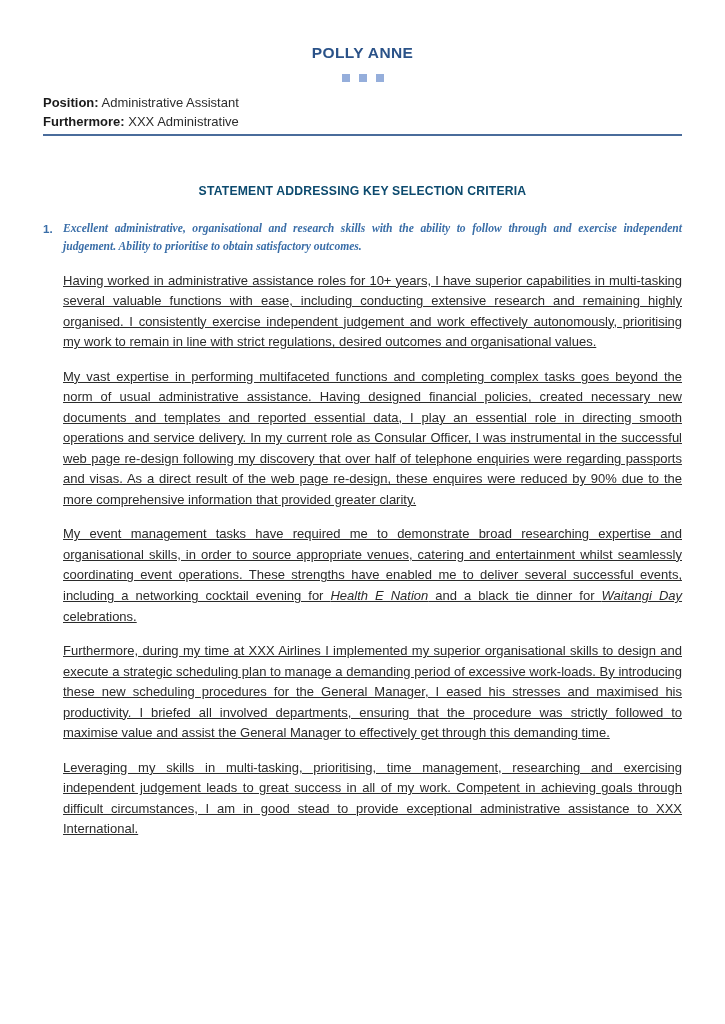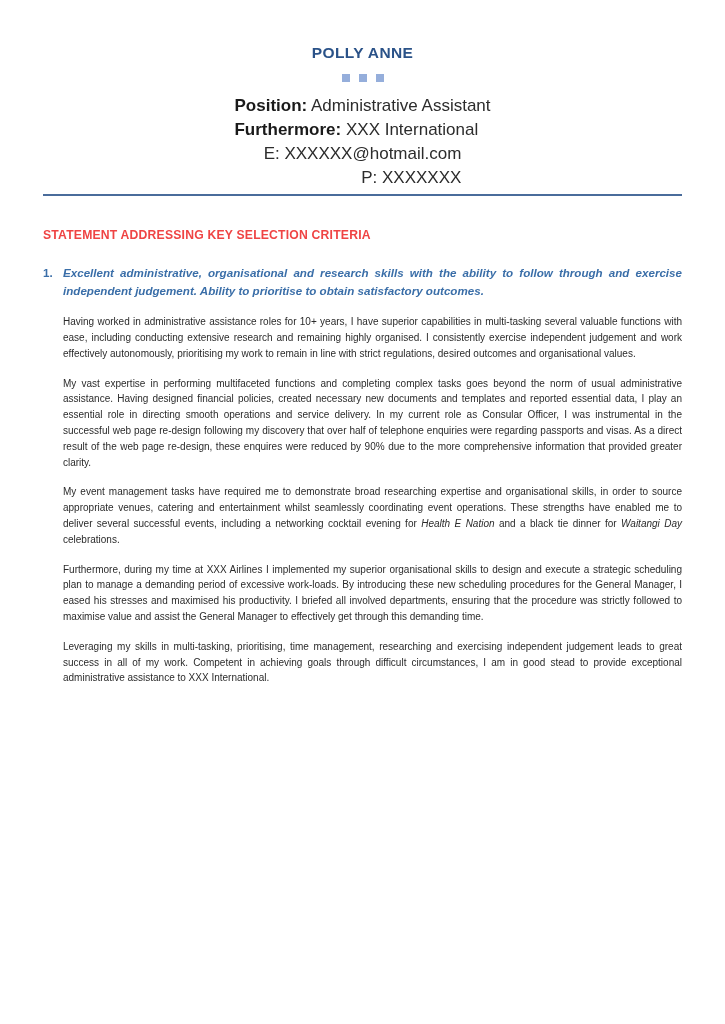--- a/index.html
+++ b/index.html
@@ -41,25 +41,24 @@
   }
   .square-rule .sq {
     width: 8px;
     height: 8px;
     background: #95aedb;
   }
 
   .contact-block {
     display: flex;
     justify-content: space-between;
-    align-items: center;
+    align-items: flex-end;
     margin-top: 12px;
-    font-size: 17px;
+    font-size: 13px;
     line-height: 1.42;
-    flex-direction: column;
   }
   .contact-left .line,
   .contact-right .line {
     white-space: nowrap;
   }
   .contact-left .lbl {
     font-weight: bold;
     color: #1a1a1a;
   }
   .contact-left .val {
@@ -70,26 +69,26 @@
     color: #2c2c2c;
   }
   .header-rule {
     height: 2px;
     background: #4a6c9b;
     margin-top: 3px;
   }
 
   
   .section-heading {
-    text-align: left;
+    text-align: center;
     font-size: 12.2px;
     font-weight: bold;
-    color: #ef4444;
+    color: #0c4a6e;
     letter-spacing: 0.2px;
-    margin-top: 32px;
+    margin-top: 48px;
   }
 
   
   .criteria {
     display: flex;
     margin-top: 22px;
     color: #3a6ea8;
     font-size: 11.6px;
     font-style: italic;
     font-weight: bold;
@@ -97,34 +96,36 @@
   }
   .criteria .num {
     width: 20px;
     flex: none;
     font-style: normal;
   }
   .criteria .ctext {
     flex: 1;
     text-align: justify;
     text-justify: inter-word;
+    font-family: Liberation Serif, serif;
   }
 
   
   .body-copy {
     margin-top: 14px;
     padding-left: 20px;
   }
   .body-copy p {
     margin: 0 0 14px 0;
-    font-size: 10px;
+    font-size: 13px;
     line-height: 1.58;
     color: #2b2b2b;
     text-align: justify;
     text-justify: inter-word;
+    text-decoration: underline;
   }
   .body-copy p:last-child {
     margin-bottom: 4px;
   }
   .body-copy em {
     font-style: italic;
   }
 </style>
 </head>
 <body>
@@ -140,26 +141,22 @@
   </div>
 
   <div class="contact-block">
     <div class="contact-left">
       <div class="line">
         <span class="lbl">Position:</span>
         <span class="val">Administrative Assistant</span>
       </div>
       <div class="line">
         <span class="lbl">Furthermore:</span>
-        <span class="val">XXX International</span>
+        <span class="val">XXX Administrative</span>
       </div>
-    </div>
-    <div class="contact-right">
-      <div class="line">E: XXXXXX@hotmail.com</div>
-      <div class="line">P: XXXXXXX</div>
     </div>
   </div>
 
   <div class="header-rule"></div>
 
   <div class="section-heading">STATEMENT ADDRESSING KEY SELECTION CRITERIA</div>
 
   <div class="criteria">
     <span class="num">1.</span>
     <span class="ctext">Excellent administrative, organisational and research skills with the ability to follow through and exercise independent judgement.  Ability to prioritise to obtain satisfactory outcomes.</span>

